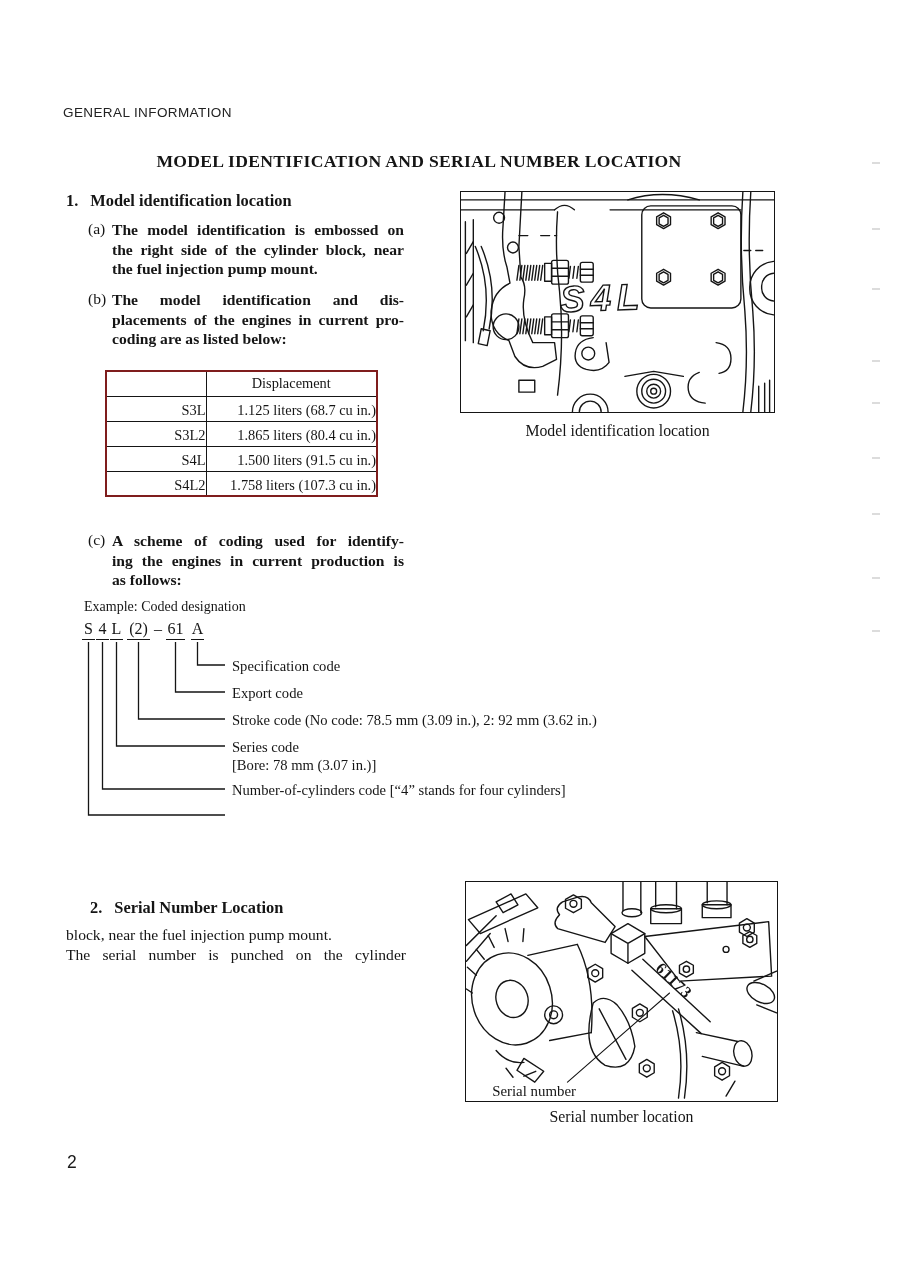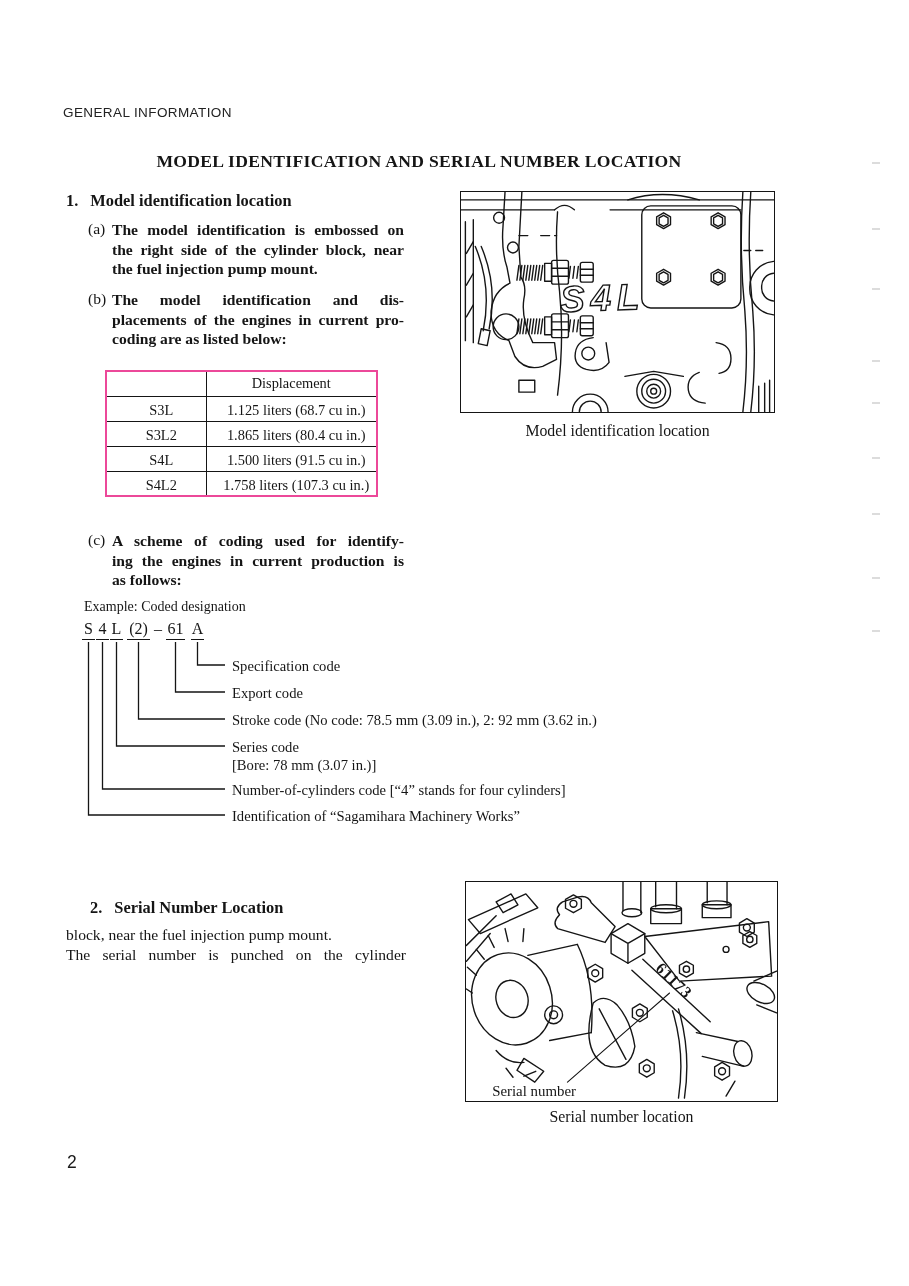--- a/index.html
+++ b/index.html
@@ -18,24 +18,24 @@
     font-size:17.6px; font-weight:bold; letter-spacing:0.3px;
   }
   .sec-heading { font-size:16.4px; font-weight:bold; }
   .sec-heading .num { margin-right:12px; }
   .item { }
   .item .marker { position:absolute; left:0; top:0; font-size:15.6px; }
   .item .lines { margin-left:24px; width:292px;font-weight:bold; }
   .pline { font-size:15.6px; line-height:19.6px; white-space:nowrap; }
   .lines .pline { white-space:normal; }
   .just { text-align:justify; text-align-last:justify; white-space:normal; }
-  .disp-table { border-collapse:collapse; border:2px solid #ec4899; background:#fff; }
+  .disp-table { border-collapse:collapse; border:2px solid #7f1d1d; background:#fff; }
   .disp-table td, .disp-table th {
     border:1.6px solid #151515; font-size:14.4px; font-weight:normal;
-    height:25px; padding:4px 0 0 10px; text-align:center; vertical-align:middle;
+    height:25px; padding:4px 0 0 10px; text-align:right; vertical-align:middle;
   }
   .disp-table .c1 { width:100px; }
   .disp-table .c2 { width:171px; }
   .disp-table th.c2 { text-align:center; padding:0; }
   .example-label { font-size:14px; }
   .codeline { left:82px; top:620px; font-size:16px; }
   .tok { display:inline-block; text-align:center; padding-bottom:1px; }
   .tok.u { border-bottom:1.6px solid #151515; }
   .callout-label { left:232px; font-size:14.6px; line-height:18px; white-space:nowrap; }
   .fig { border:1.6px solid #151515; background:#fff; }
@@ -212,21 +212,20 @@
   </svg>
 
   <div class="abs callout-label" style="top:657px;">Specification code</div>
   <div class="abs callout-label" style="top:684px;">Export code</div>
   <div class="abs callout-label" style="top:711px;">Stroke code (No code: 78.5 mm (3.09 in.), 2: 92 mm (3.62 in.)</div>
   <div class="abs callout-label" style="top:738px;">
     <div>Series code</div>
     <div>[Bore: 78 mm (3.07 in.)]</div>
   </div>
   <div class="abs callout-label" style="top:781px;">Number-of-cylinders code [“4” stands for four cylinders]</div>
-  <div class="abs callout-label" style="top:807px;">Identification of “Sagamihara Machinery Works”</div>
 
   <div class="abs sec-heading" style="left:82px; top:898px;margin-left:8px;">
     <span class="num">2.</span><span>Serial Number Location</span>
   </div>
   <div class="abs" style="left:66px; top:925px; width:340px;">
     <div class="pline" style="line-height:20px;">block, near the fuel injection pump mount.</div>
     <div class="pline just">The serial number is punched on the cylinder</div>
   </div>
 
   <div class="abs fig" style="left:465px; top:881px; width:313px; height:221px;">

